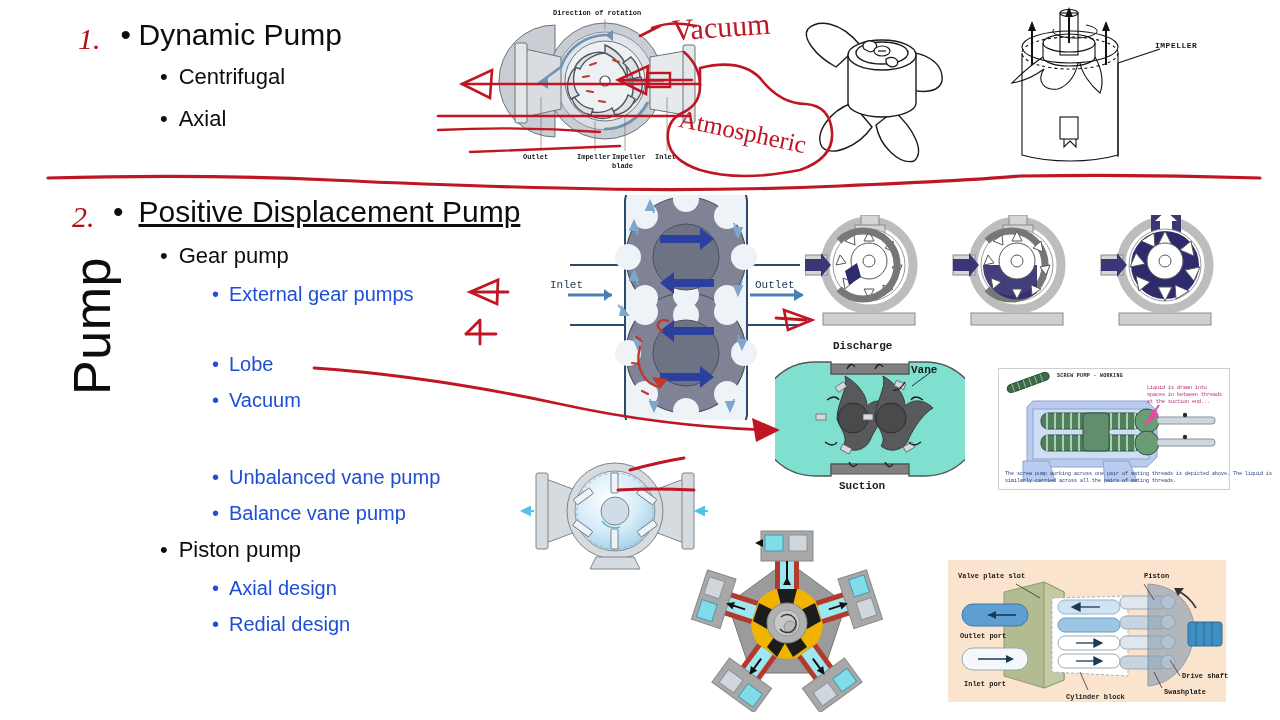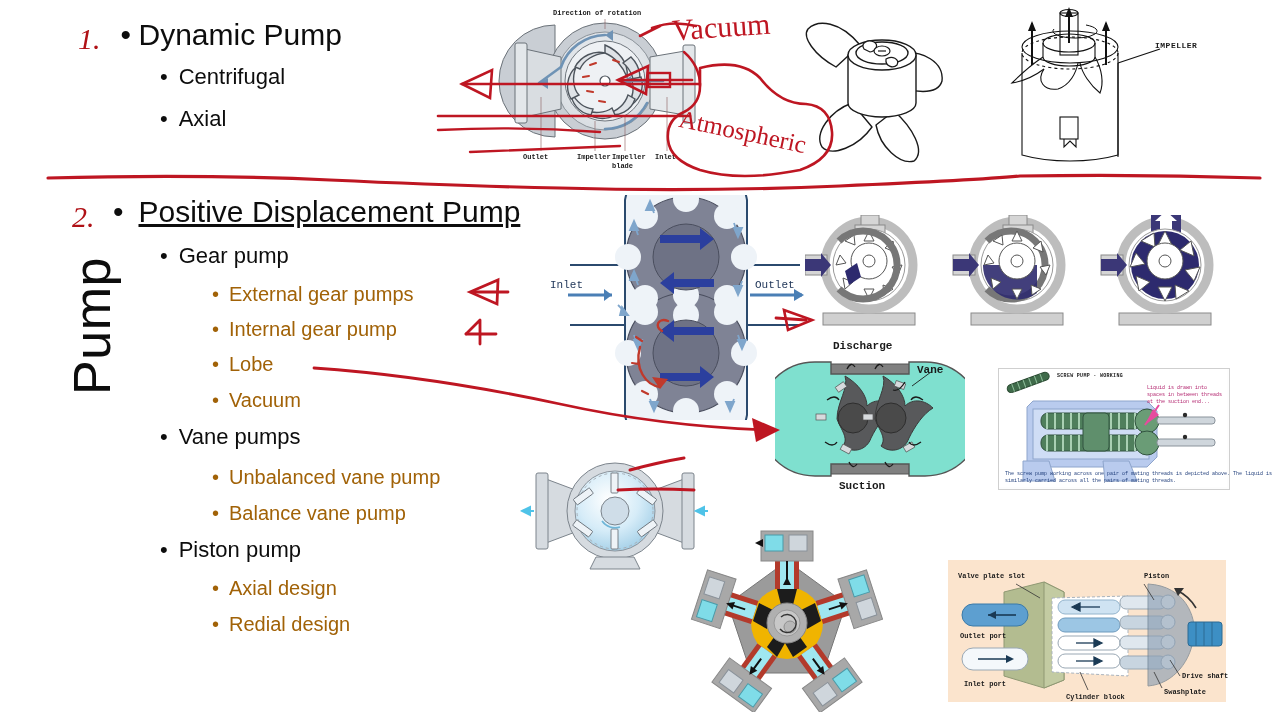--- a/index.html
+++ b/index.html
@@ -10,21 +10,21 @@
   
   .side-title{position:absolute;left:-18px;top:300px;width:220px;
               transform:rotate(-90deg);transform-origin:center center;
               font-size:52px;font-weight:400;letter-spacing:.5px;
               text-align:center;color:#0d0d0d;line-height:1;}
 
   
   .outline{position:absolute;left:0;top:0;width:600px;height:720px;}
   .lvl1{position:absolute;font-size:30px;color:#0d0d0d;white-space:nowrap;}
   .lvl2{position:absolute;font-size:22px;color:#0d0d0d;white-space:nowrap;}
-  .lvl3{position:absolute;font-size:20px;color:#a16207;white-space:nowrap;}
+  .lvl3{position:absolute;font-size:20px;color:#1d4ed8;white-space:nowrap;}
   .bul{display:inline-block;width:.85em;}
   .num{position:absolute;font-family:"Liberation Serif",serif;
        color:#b01116;font-size:30px;font-style:italic;}
 
   
   .ink{position:absolute;left:0;top:0;width:1280px;height:720px;
        pointer-events:none;}
   .ink path,.ink polyline,.ink line{fill:none;stroke:#be1622;
        stroke-linecap:round;stroke-linejoin:round;}
   .inkword{position:absolute;color:#be1622;
@@ -61,33 +61,27 @@
     <div class="lvl1" style="left:113px;top:195px;text-decoration:underline;">
       <span class="bul">•</span><span>Positive Displacement Pump</span>
     </div>
 
     <div class="lvl2" style="left:160px;top:243px;">
       <span class="bul">•</span><span>Gear pump</span>
     </div>
     <div class="lvl3" style="left:212px;top:283px;">
       <span class="bul">•</span><span>External gear pumps</span>
     </div>
-    <div class="lvl3" style="left:212px;top:318px;">
-      <span class="bul">•</span><span>Internal gear pump</span>
-    </div>
     <div class="lvl3" style="left:212px;top:353px;">
       <span class="bul">•</span><span>Lobe</span>
     </div>
     <div class="lvl3" style="left:212px;top:389px;">
       <span class="bul">•</span><span>Vacuum</span>
     </div>
 
-    <div class="lvl2" style="left:160px;top:424px;">
-      <span class="bul">•</span><span>Vane pumps</span>
-    </div>
     <div class="lvl3" style="left:212px;top:466px;">
       <span class="bul">•</span><span>Unbalanced vane pump</span>
     </div>
     <div class="lvl3" style="left:212px;top:502px;">
       <span class="bul">•</span><span>Balance vane pump</span>
     </div>
 
     <div class="lvl2" style="left:160px;top:537px;">
       <span class="bul">•</span><span>Piston pump</span>
     </div>
@@ -413,21 +407,21 @@
           <path d="M148 58 q-8 -6 -12 0"></path>
         <path d="M50 100 q8 6 12 0"></path>
           <path d="M146 100 q-8 6 -12 0"></path>
         <path d="M74 120 q4 8 8 2"></path>
           <path d="M110 120 q4 8 8 2"></path>
         <path d="M130 40 q-6 10 -12 8"></path>
       </g>
       <path d="M137 44 L156 30" stroke="#1a1a1a" stroke-width=".9" fill="none"></path>
     </svg>
     <div class="flab dk" style="left:58px;top:-2px;font-size:11px;">Discharge</div>
-    <div class="flab dk" style="left:142px;top:22px;font-size:11px;">Vane</div>
+    <div class="flab dk" style="left:136px;top:22px;font-size:11px;">Vane</div>
     <div class="flab dk" style="left:64px;top:138px;font-size:11px;">Suction</div>
   </div>
 
   <div class="fig" style="left:998px;top:368px;width:230px;height:120px;background:#fdfdfd;
        border:1px solid #cfcfcf;">
     <svg width="228" height="118" viewBox="0 0 228 118">
       <rect x="0" y="0" width="228" height="118" fill="#fff"></rect>
       <g transform="rotate(-20 28 16)">
         <rect x="8" y="10" width="44" height="8" rx="4" fill="#3f6b4a" stroke="#2b4b33"></rect>
         <g stroke="#8fbf9b" stroke-width="1">

